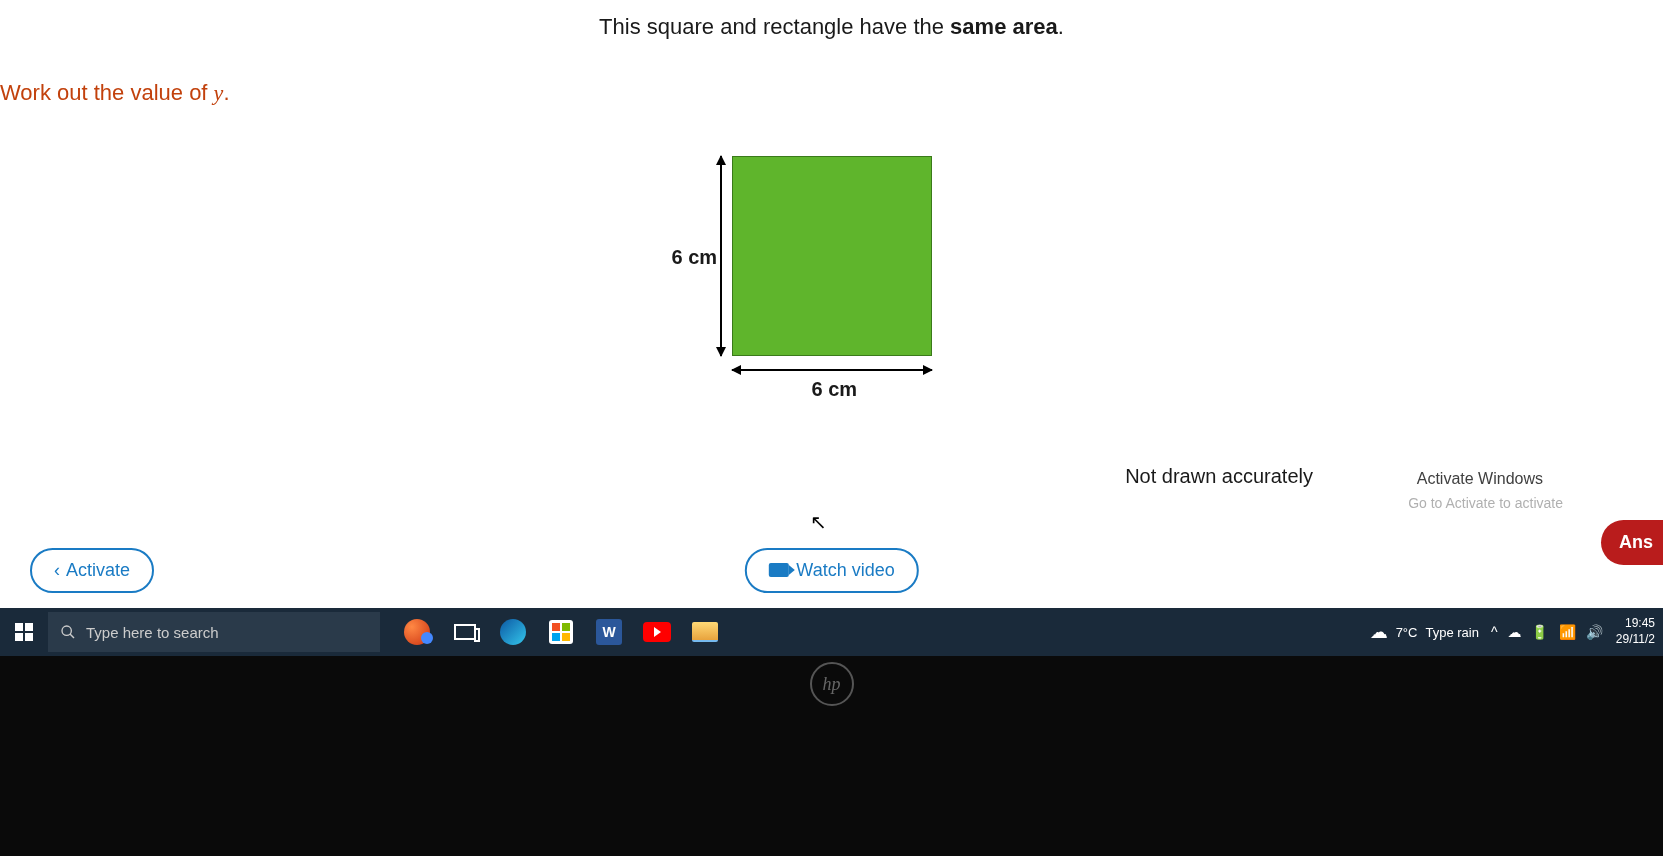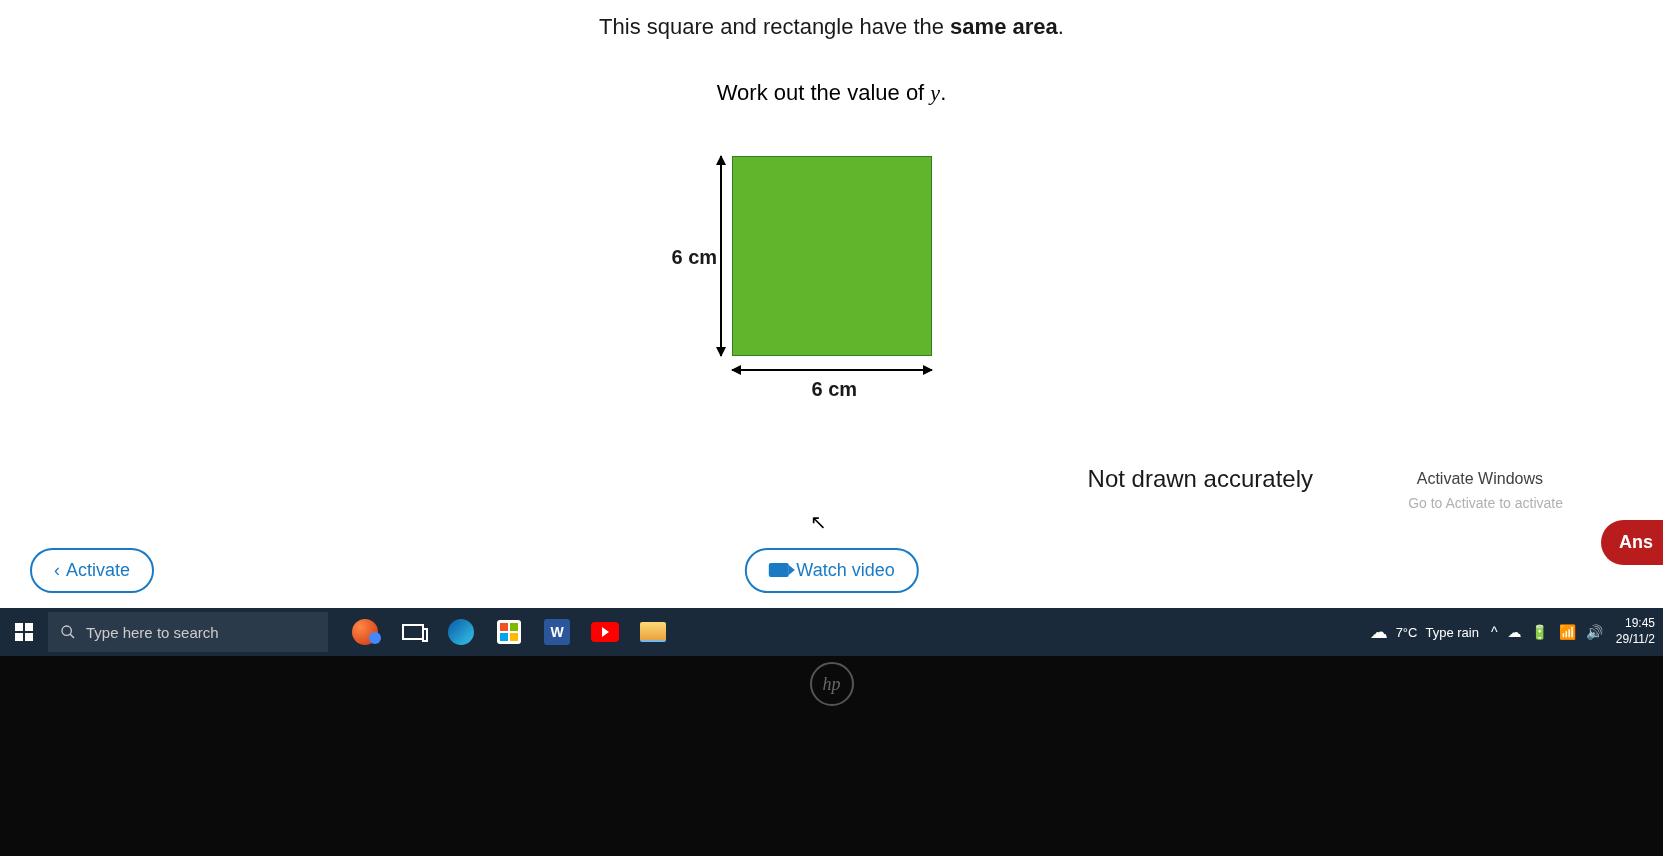--- a/index.html
+++ b/index.html
@@ -25,23 +25,22 @@
     .question-text {
       text-align: center;
       font-size: 22px;
       color: #1a1a1a;
       margin-bottom: 8px;
     }
     .question-text .bold {
       font-weight: bold;
     }
     .instruction-text {
-      text-align: center;
       font-size: 22px;
-      color: #000000;
+      color: #c2410c;
       margin-top: 40px;
       margin-bottom: 50px;
     }
     .instruction-text .italic {
       font-style: italic;
       font-family: 'Times New Roman', serif;
     }
     .shapes-container {
       display: flex;
       justify-content: center;
@@ -147,21 +146,21 @@
     }
     .rect-h-arrow {
       bottom: -15px;
       left: 0;
       width: 340px;
     }
     .not-accurate {
       position: absolute;
       right: 350px;
       top: 465px;
-      font-size: 24px;
+      font-size: 20px;
       color: #1a1a1a;
     }
     .watermark {
       position: absolute;
       right: 120px;
       top: 470px;
       font-size: 16px;
       color: #404040;
     }
     .watermark-sub {
@@ -262,21 +261,21 @@
       gap: 2px;
     }
     .win-icon span {
       background: #fff;
     }
     .search-box {
       display: flex;
       align-items: center;
       background: #2a3a4a;
       height: 40px;
-      width: 280px;
+      width: 332px;
       padding: 0 12px;
       gap: 10px;
       color: #ccc;
       font-size: 15px;
     }
     .search-icon-svg {
       width: 16px;
       height: 16px;
     }
     .taskbar-icons {

